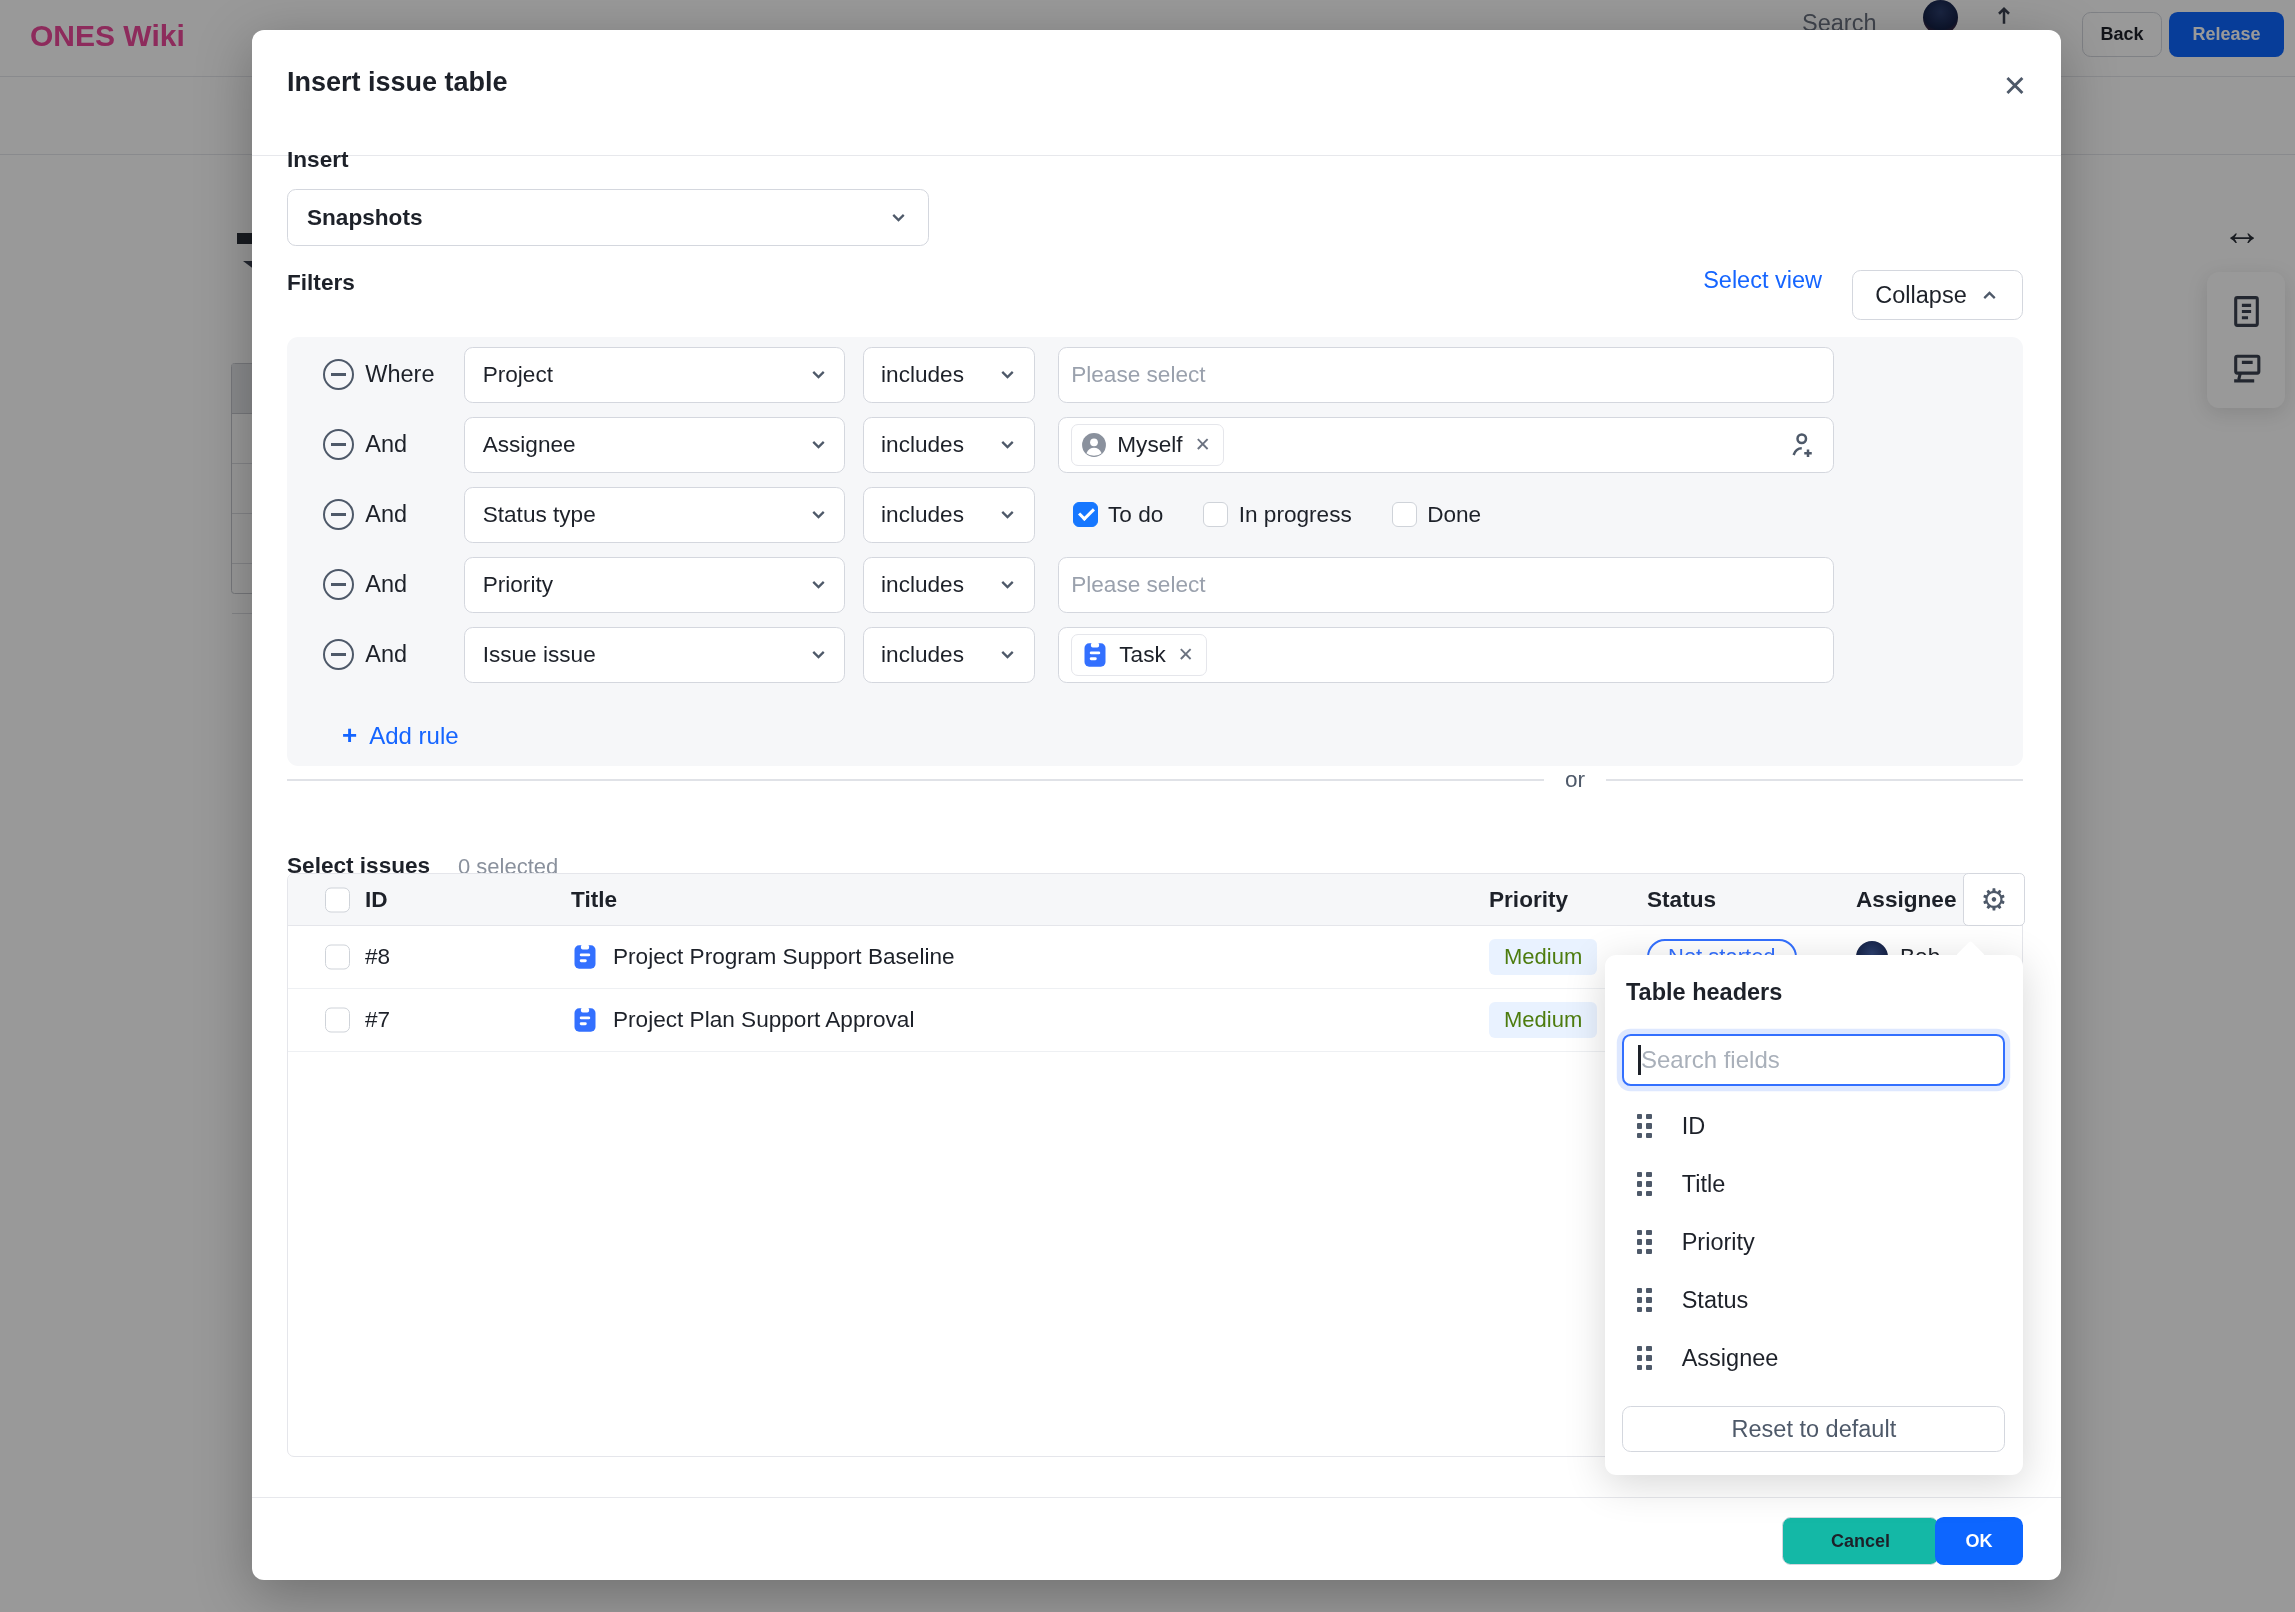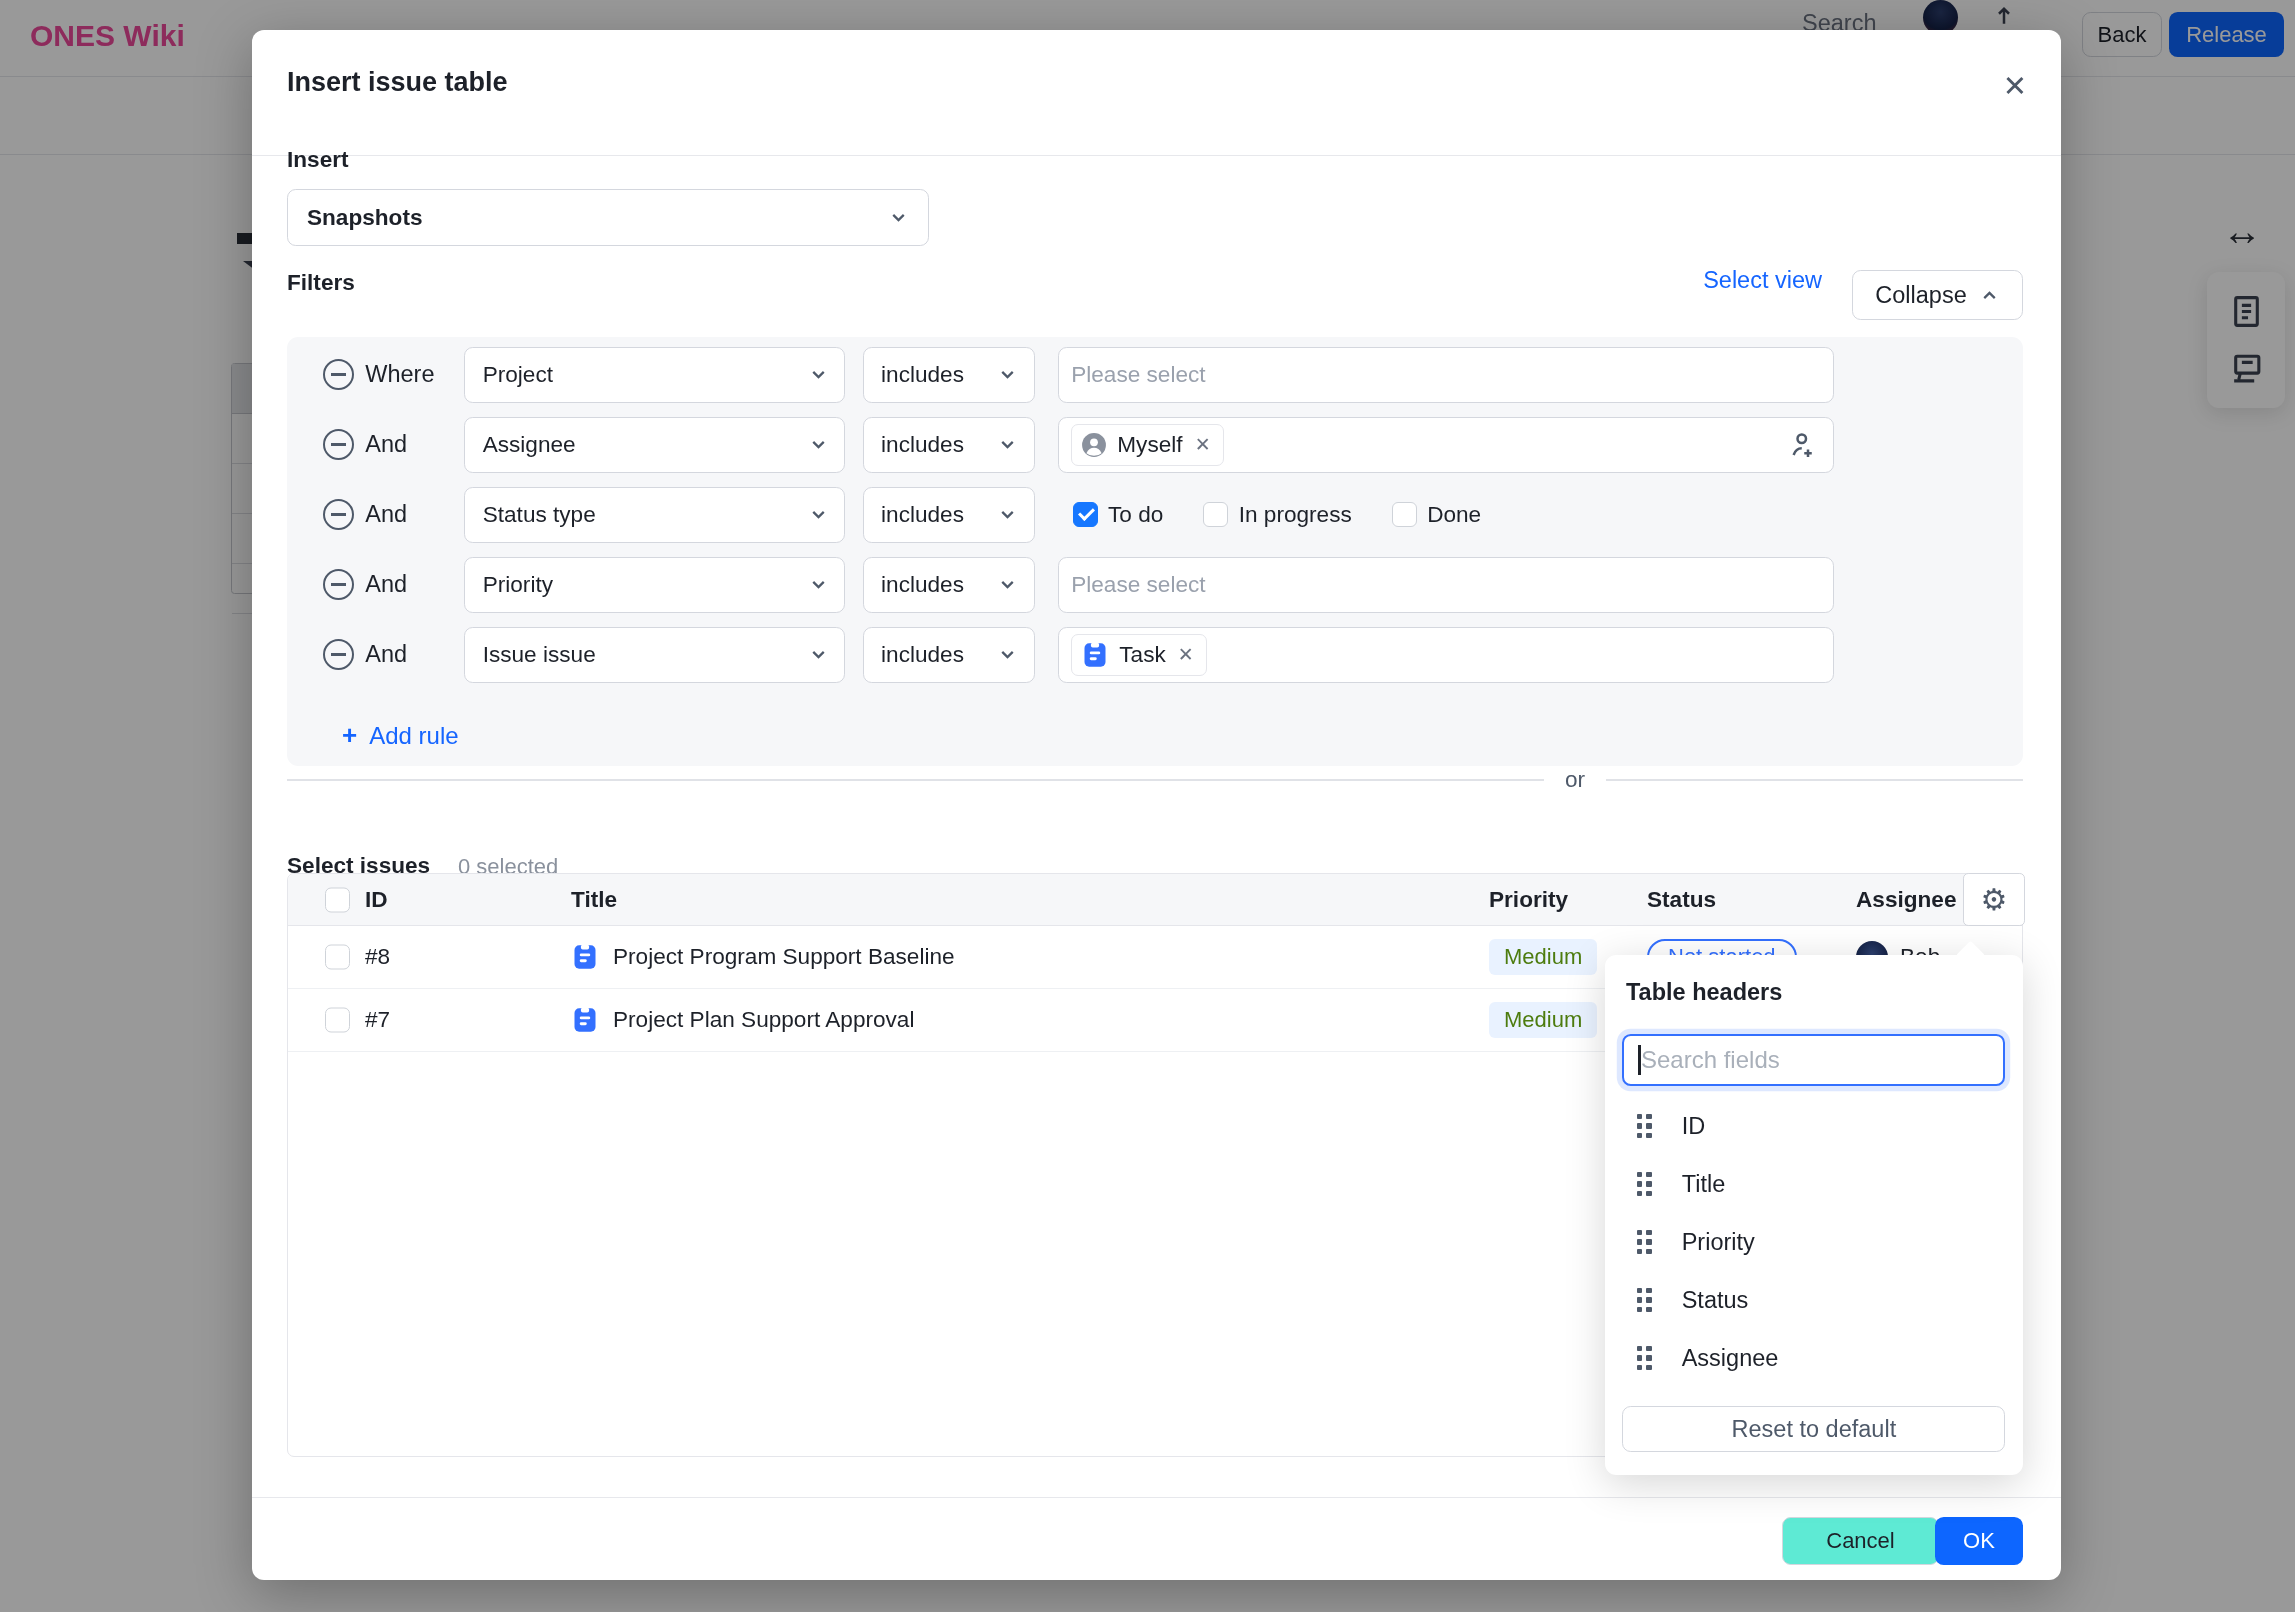--- a/index.html
+++ b/index.html
@@ -97,22 +97,22 @@
       display:flex; align-items:center; justify-content:center; cursor:pointer; }
   .gear-glyph { font-size:30px; color:#4e5969; line-height:1; }
   .badge { display:inline-flex; align-items:center; justify-content:center; height:36px; padding:0 15px; border-radius:6px;
       background:#e9f2ff; color:#4d7c0f; font-size:22px; }
   .status-pill { display:inline-flex; align-items:center; justify-content:center; height:36px; padding:0 19px; border-radius:19px;
       border:2.2px solid #3370ff; color:#3370ff; font-size:22px; background:#fff; }
   .row-avatar { width:32px; height:32px; border-radius:50%; flex:none;
       background:radial-gradient(circle at 50% 40%, #2c3f6e 0%, #131f42 70%); }
 
   .modal-footer { position:absolute; left:0; top:1467px; width:100%; height:83px; border-top:1.7px solid #e7e8ec; }
-  .btn { display:flex; align-items:center; justify-content:center; border-radius:8.7px; font-size:22px; cursor:pointer; }
-  .btn-cancel { position:absolute; left:1530px; top:19px; width:157px; height:48px; background:#5eead4; border:1.7px solid #d4d7de; color:#1d2129; }
+  .btn { display:flex; align-items:center; justify-content:center; border-radius:8.7px; font-size:18px; cursor:pointer;font-weight:bold; }
+  .btn-cancel { position:absolute; left:1530px; top:19px; width:157px; height:48px; background:#14b8a6; border:1.7px solid #d4d7de; color:#1d2129; }
   .btn-ok { position:absolute; left:1683px; top:19px; width:88px; height:48px; background:#0d66ff; border:none; color:#fff; }
 
   
   .popup { position:absolute; left:1605px; top:955px; width:418px; height:520px; background:#fff; border-radius:11.3px;
       box-shadow:0 8.7px 42px rgba(0,0,0,.16); }
   .popup-caret { position:absolute; left:355px; top:-9.6px; width:21px; height:21px; background:#fff; transform:rotate(45deg); border-radius:2.6px; }
   .popup-title { position:absolute; left:21px; top:23.5px; font-size:23.5px; font-weight:600; }
   .popup-search { position:absolute; left:17.4px; top:79px; width:383px; height:52px; border:2.6px solid #3370ff; border-radius:8.7px;
       background:#fff; box-shadow:0 0 0 5.2px rgba(51,112,255,.16); display:flex; align-items:center; padding:0 14px; }
   .popup-search input { border:none; outline:none; width:100%; font-size:24px; color:#1d2129; background:transparent; font-family:inherit; }

